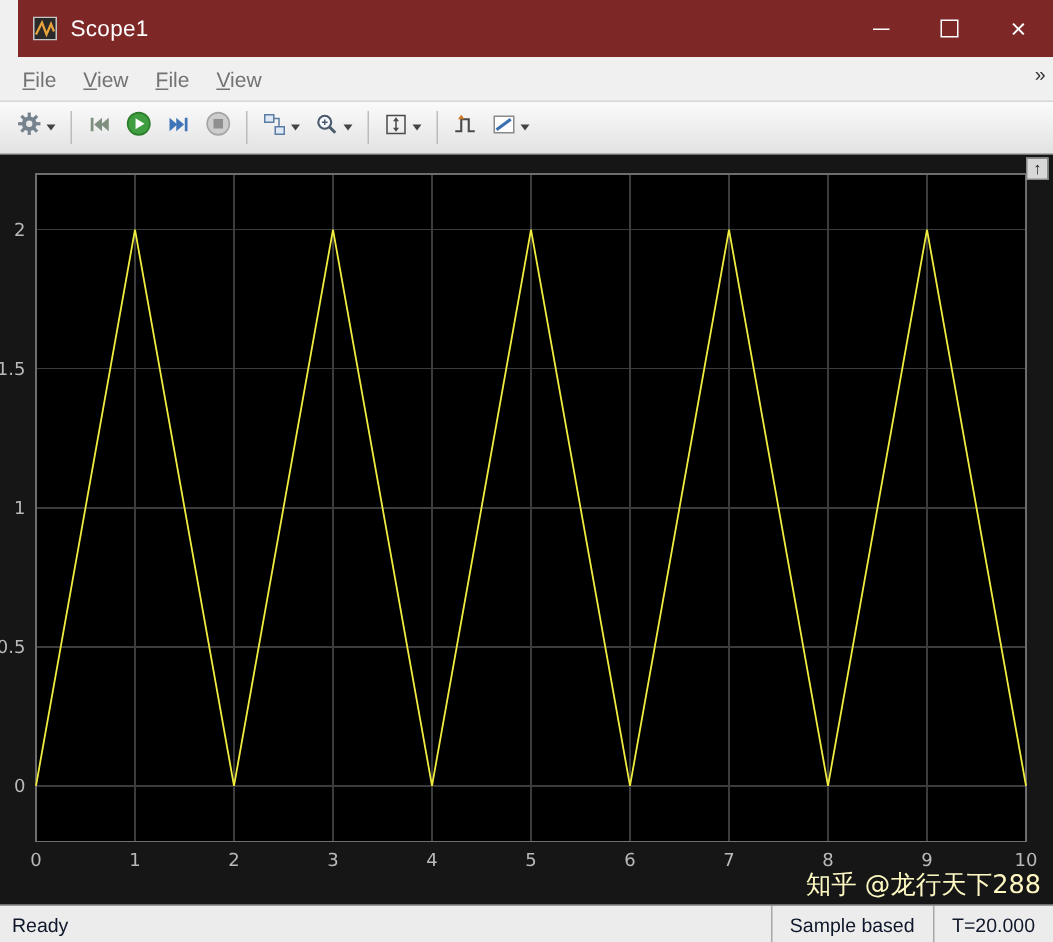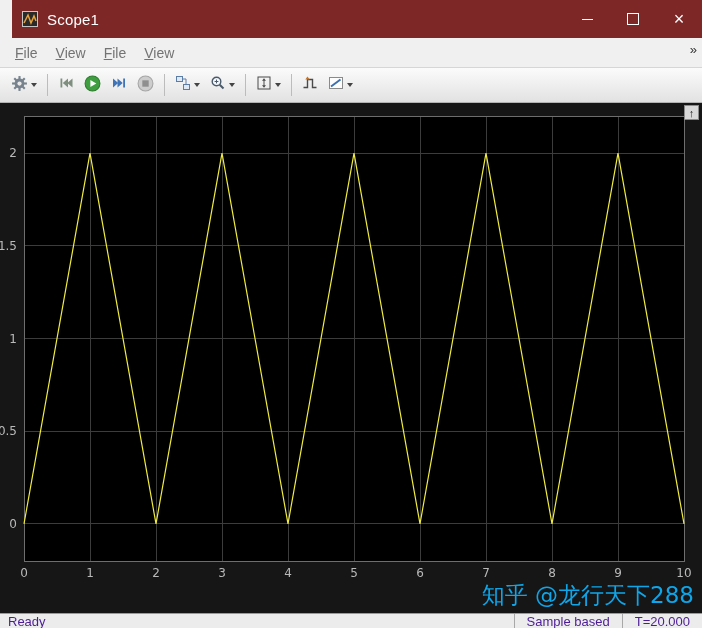--- a/index.html
+++ b/index.html
@@ -32,26 +32,26 @@
   .caret{width:0;height:0;border-left:3px solid transparent;border-right:3px solid transparent;
          border-top:4px solid #444;margin-left:3px;}
   .sep{width:1px;height:22px;background:#bcbcbc;margin:0 5px;flex:0 0 auto;}
 
   
   .plotwrap{position:relative;flex:1 1 auto;background:var(--plot-margin,#161616);overflow:hidden;}
   .plotwrap svg.chart{display:block;}
   .expand-btn{position:absolute;top:2px;right:3px;width:15px;height:15px;background:#d8d8d8;
               border:1px solid #8a8a8a;font-size:11px;line-height:14px;text-align:center;
               color:#222;box-sizing:border-box;}
-  .watermark{position:absolute;right:8px;bottom:2px;font-size:23px;color:#0ea5e9;
+  .watermark{position:absolute;right:8px;bottom:2px;font-size:17px;color:#fef9c3;
              font-family:"DejaVu Sans",sans-serif;white-space:nowrap;margin-top:12px;}
 
   
-  .statusbar{height:15px;background:#ececec;border-top:1px solid #9a9a9a;display:flex;
-             align-items:stretch;font-size:13px;color:#4c1d95;flex:0 0 auto;box-sizing:border-box;}
+  .statusbar{height:25px;background:#ececec;border-top:1px solid #9a9a9a;display:flex;
+             align-items:stretch;font-size:13px;color:#0f172a;flex:0 0 auto;box-sizing:border-box;}
   .status-left{flex:1;display:flex;align-items:center;padding:0 8px;}
   .status-cell{border-left:1px solid #a8a8a8;display:flex;align-items:center;padding:0 12px;}
 </style>
 </head>
 <body>
 
 <div class="window">
 
   <div class="titlebar">
     <span class="app-icon">

